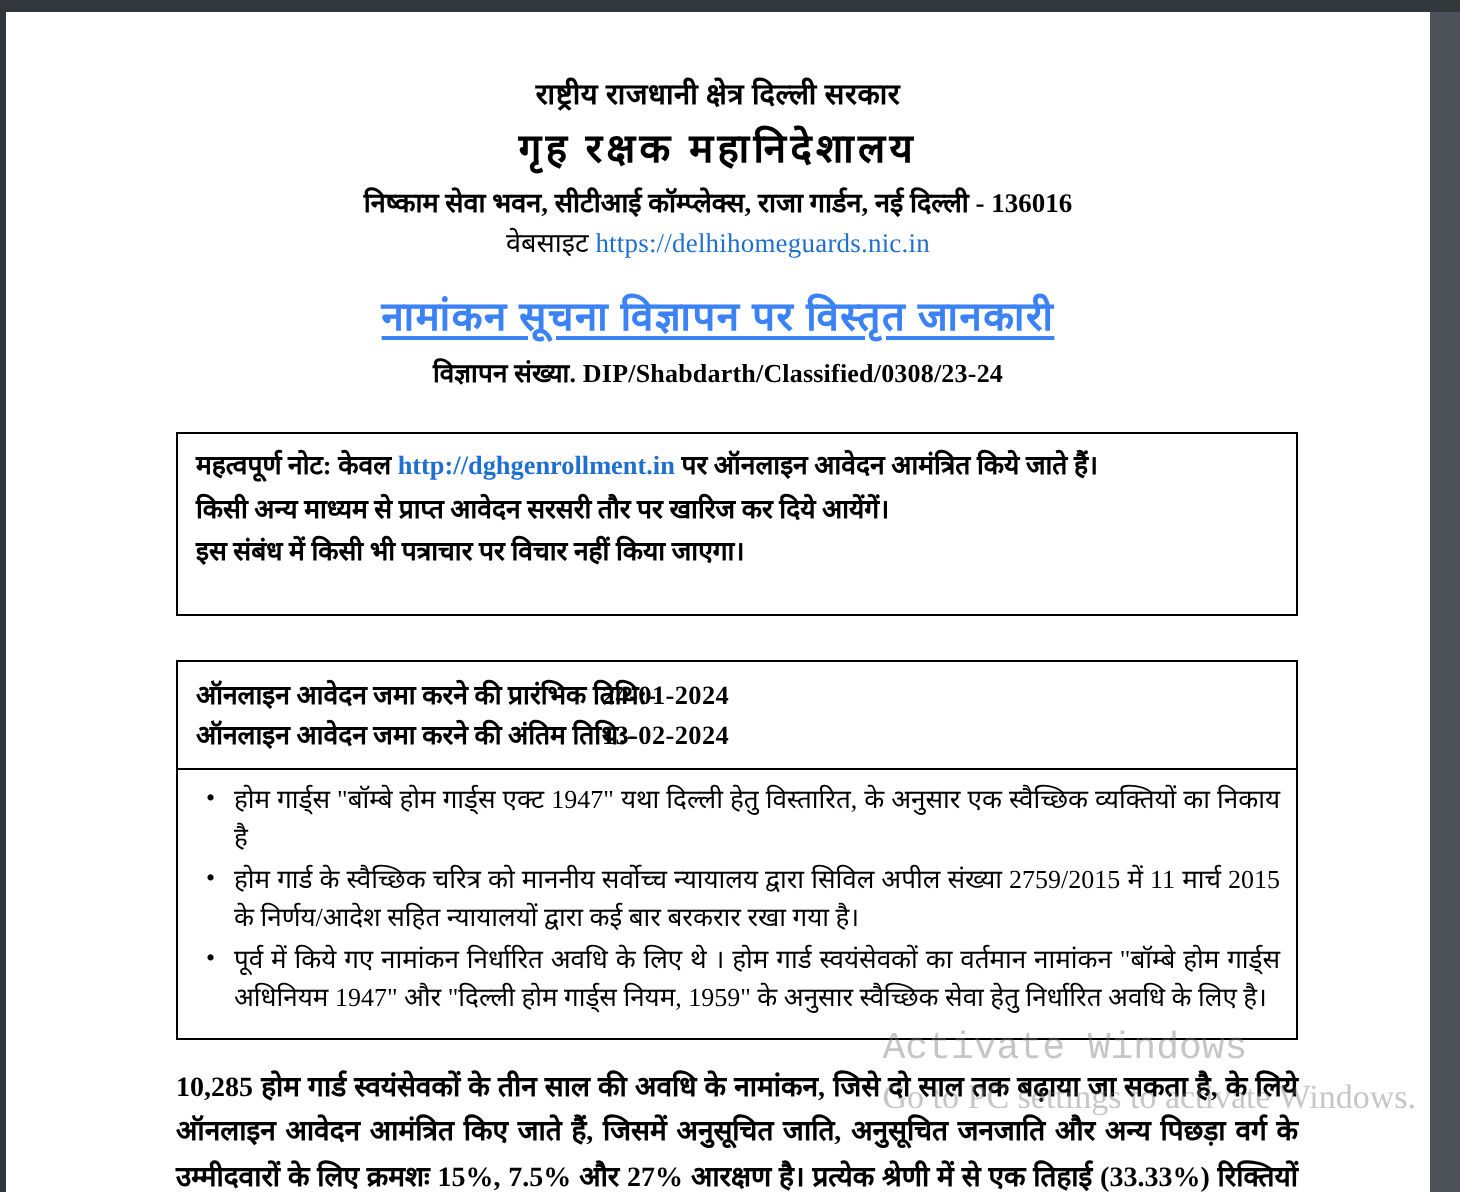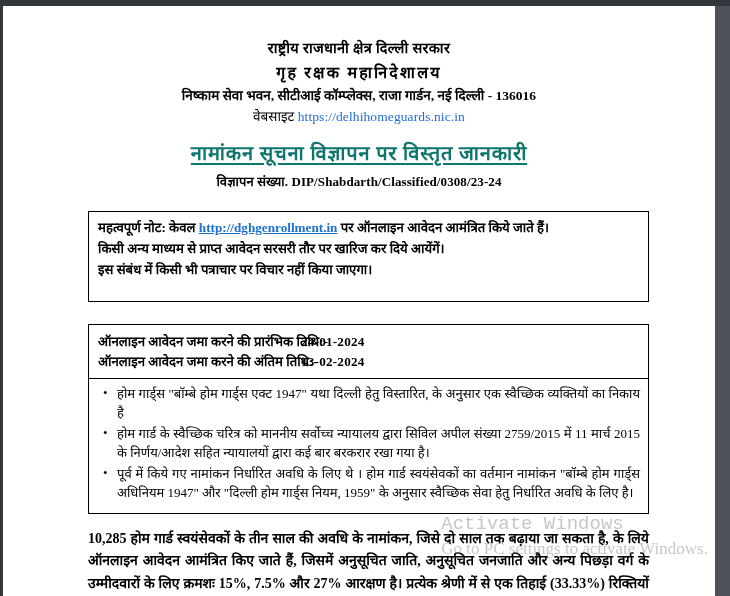--- a/index.html
+++ b/index.html
@@ -60,21 +60,21 @@
     font-family: "Liberation Serif", serif;
     font-weight: bold;
     font-size: 14.5px;
     letter-spacing: 0.3px;
     color: #000;
     line-height: 1.35;
   }
   .hdr-line2 {
     font-family: "Liberation Serif", serif;
     font-weight: bold;
-    font-size: 16px;
+    font-size: 20px;
     color: #000;
     letter-spacing: 2.2px;
     line-height: 1.45;
     margin-top: 2px;
   }
   .hdr-line3 {
     font-family: "Liberation Serif", serif;
     font-weight: bold;
     font-size: 13.5px;
     color: #000;
@@ -93,21 +93,21 @@
     color: #1f6fd0;
     font-weight: normal;
     letter-spacing: 0.1px;
   }
 
   .maintitle {
     text-align: center;
     font-family: "Liberation Serif", serif;
     font-weight: bold;
     font-size: 20px;
-    color: #0f766e;
+    color: #3b82f6;
     letter-spacing: 0.8px;
     margin-top: 12px;
     text-decoration: underline;
     text-underline-offset: 3px;
   }
   .advno {
     text-align: center;
     font-family: "Liberation Serif", serif;
     font-weight: bold;
     font-size: 13px;
@@ -127,21 +127,20 @@
     font-family: "Liberation Serif", serif;
     font-weight: bold;
     font-size: 13.2px;
     line-height: 1.38;
     color: #000;
   }
   .notebox p:last-child { margin-bottom: 15px; }
   .inlinelink {
     color: #1f6fd0;
     font-weight: bold;
-    text-decoration: underline;
   }
 
   .datebox {
     margin: 22px 66px 0 85px;
     border: 1.6px solid #000;
     border-bottom: none;
     padding: 7px 8px 6px 9px;
   }
   .daterow {
     font-family: "Liberation Serif", serif;

